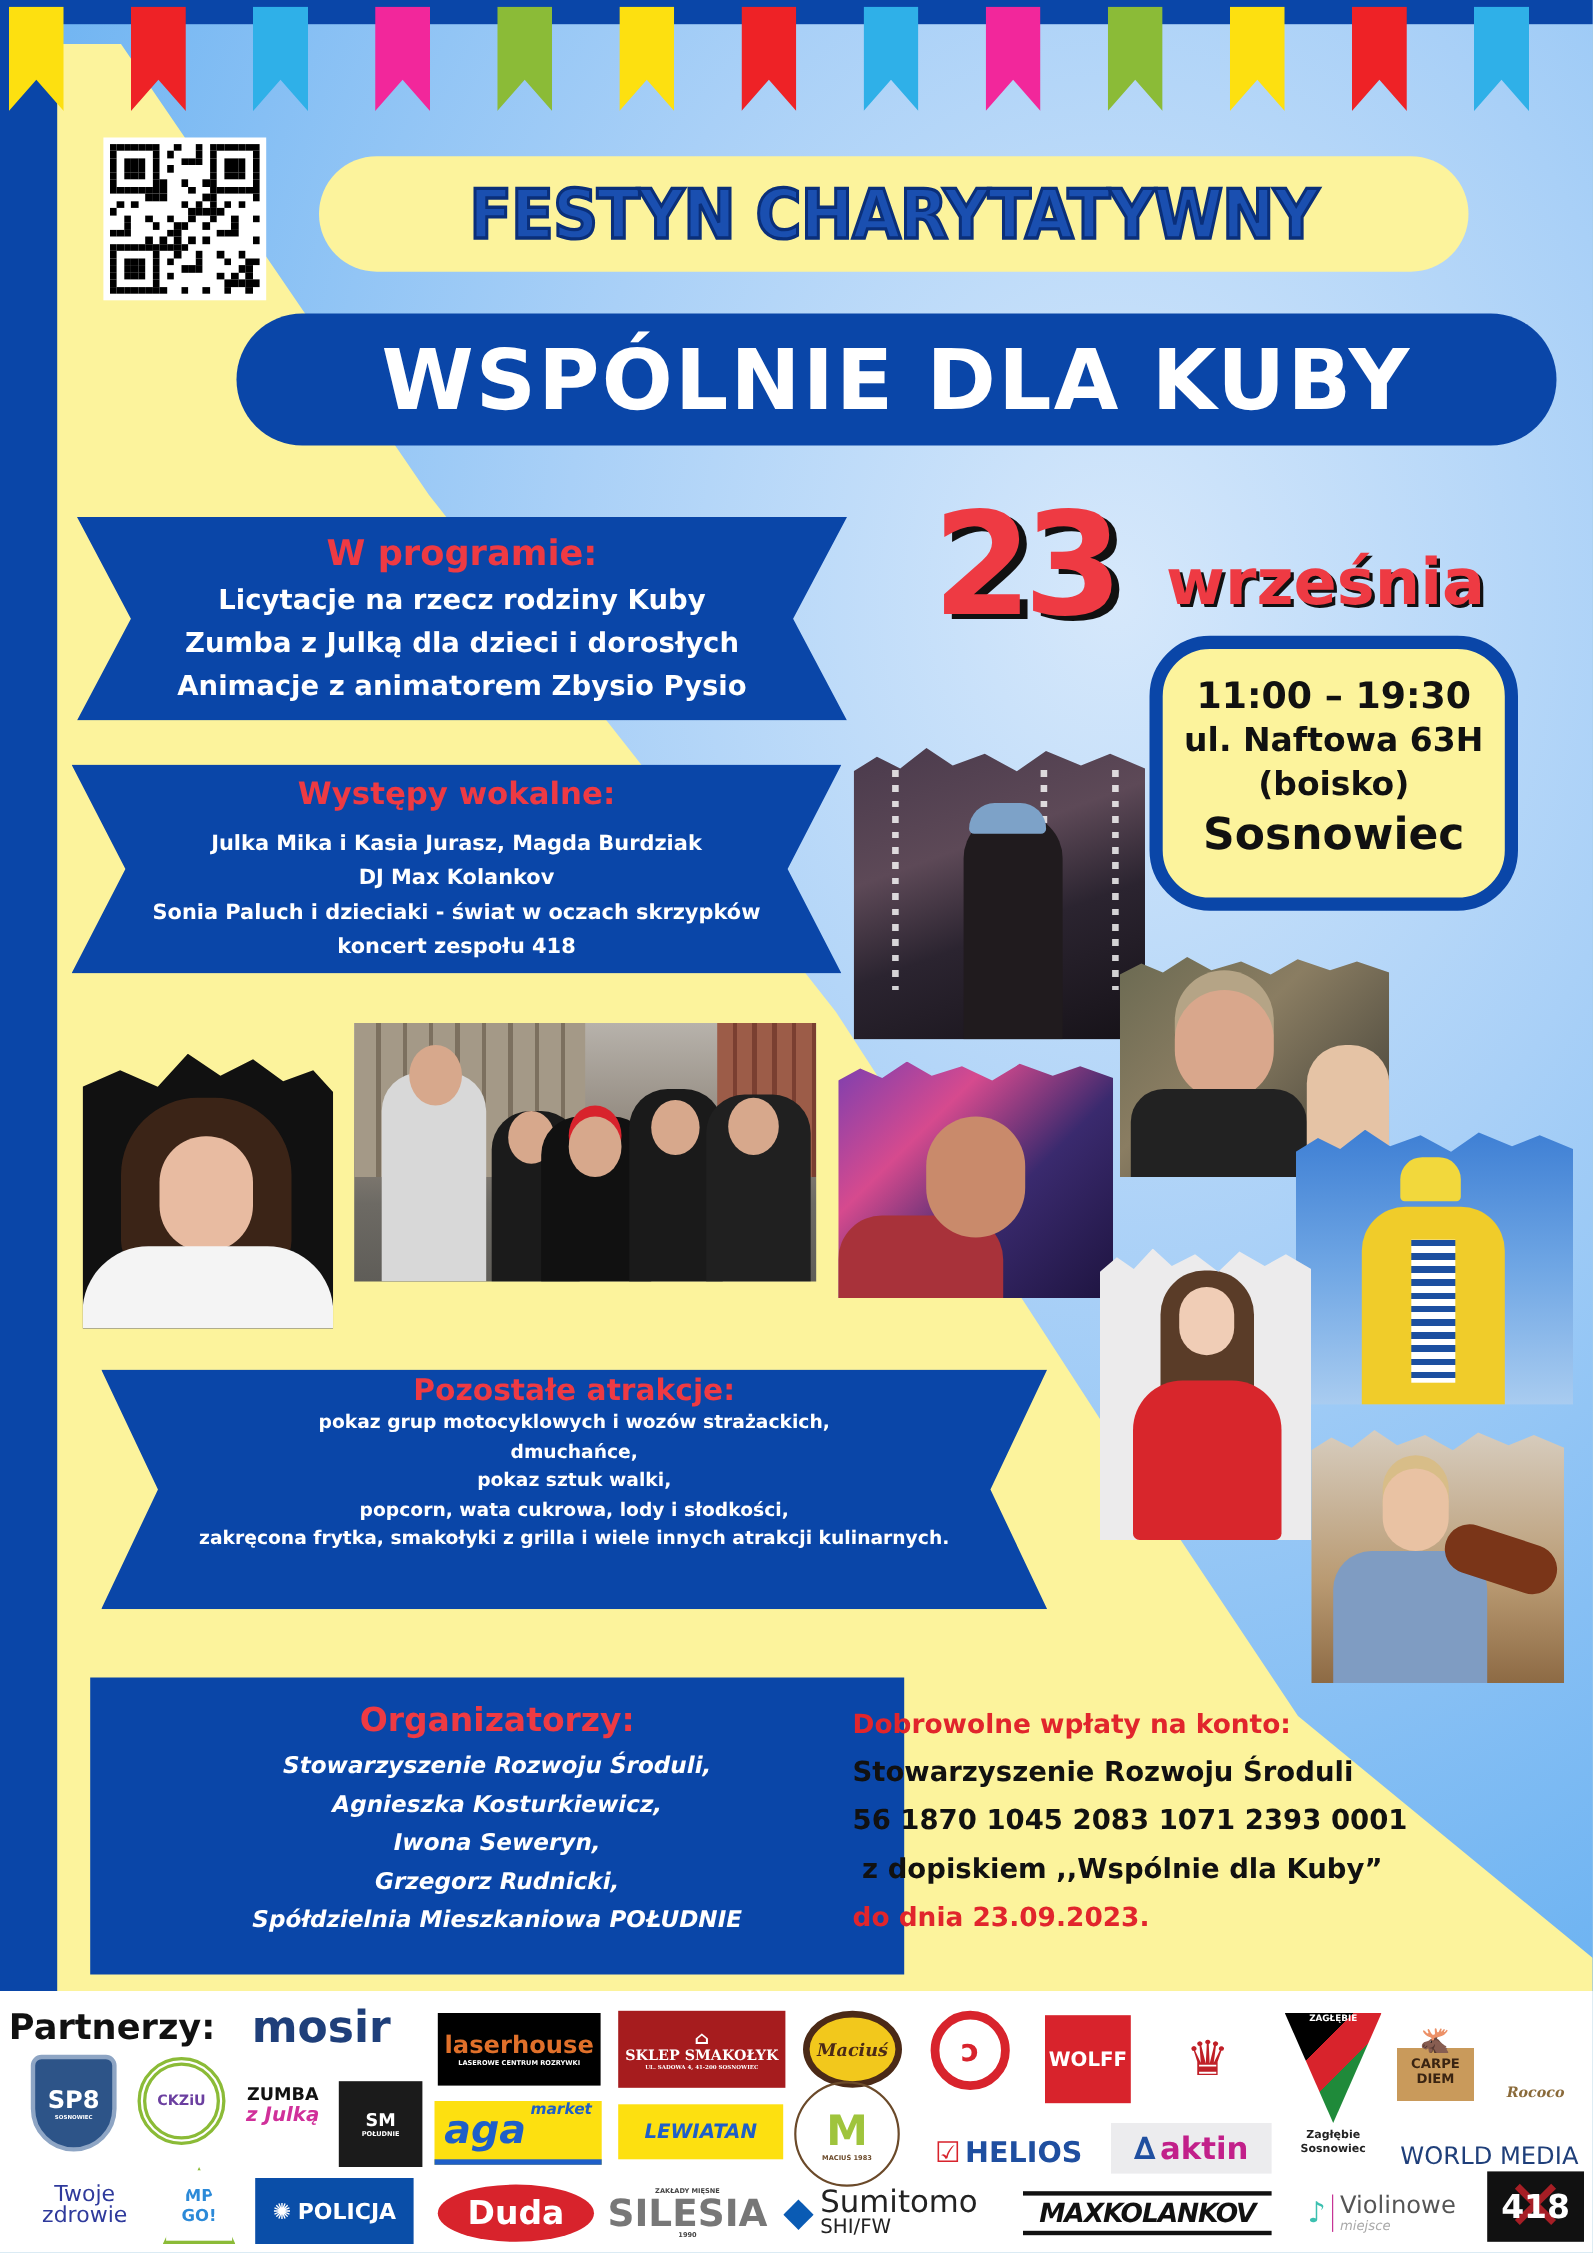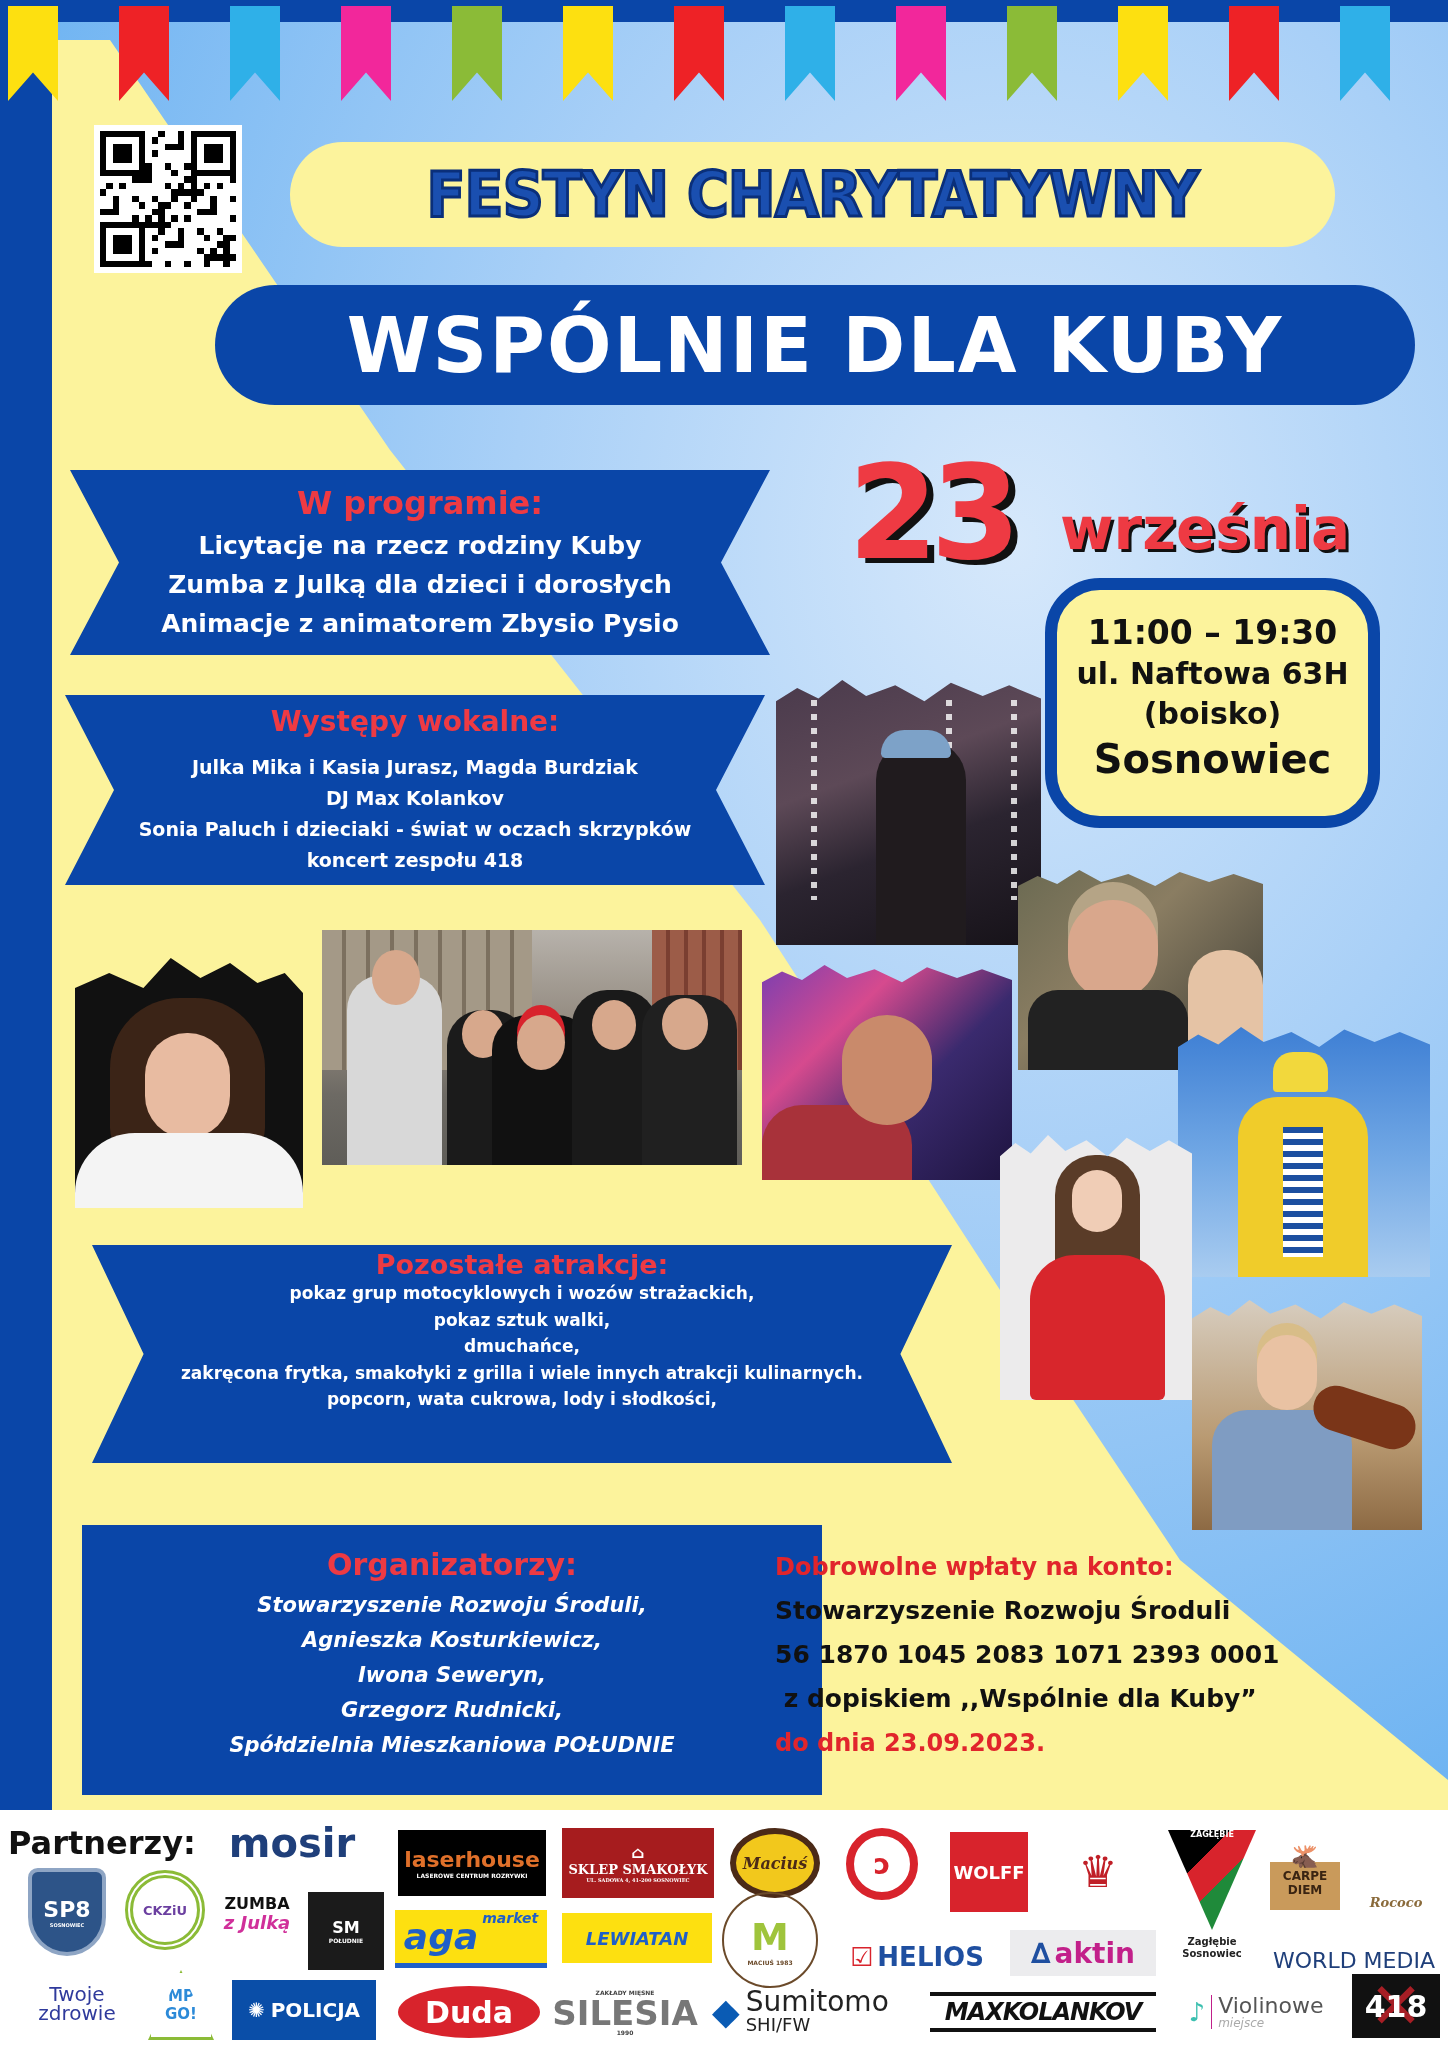--- a/index.html
+++ b/index.html
@@ -677,24 +677,24 @@
   <div class="h" style="left:195px;top:85px;width:48px;height:55px;box-shadow:0 -10px 0 #d8232c"></div>
   <div class="p" style="left:250px;width:85px;height:175px;background:#1a1a1a"></div>
   <div class="h" style="left:270px;top:70px;width:44px;height:50px"></div>
   <div class="p" style="left:320px;width:95px;height:170px;background:#202020"></div>
   <div class="h" style="left:340px;top:68px;width:46px;height:52px"></div>
 </div>
 
 <div class="ribbon rib3">
   <div class="head">Pozostałe atrakcje:</div>
   <div class="line">pokaz grup motocyklowych i wozów strażackich,</div>
+  <div class="line">dmuchańce,</div>
   <div class="line">pokaz sztuk walki,</div>
-  <div class="line">dmuchańce,</div>
+  <div class="line">popcorn, wata cukrowa, lody i słodkości,</div>
   <div class="line">zakręcona frytka, smakołyki z grilla i wiele innych atrakcji kulinarnych.</div>
-  <div class="line">popcorn, wata cukrowa, lody i słodkości,</div>
 </div>
 
 <div class="org-box">
   <div class="head">Organizatorzy:</div>
   <div class="line">Stowarzyszenie Rozwoju Środuli,</div>
   <div class="line">Agnieszka Kosturkiewicz,</div>
   <div class="line">Iwona Seweryn,</div>
   <div class="line">Grzegorz Rudnicki,</div>
   <div class="line">Spółdzielnia Mieszkaniowa POŁUDNIE</div>
 </div>

